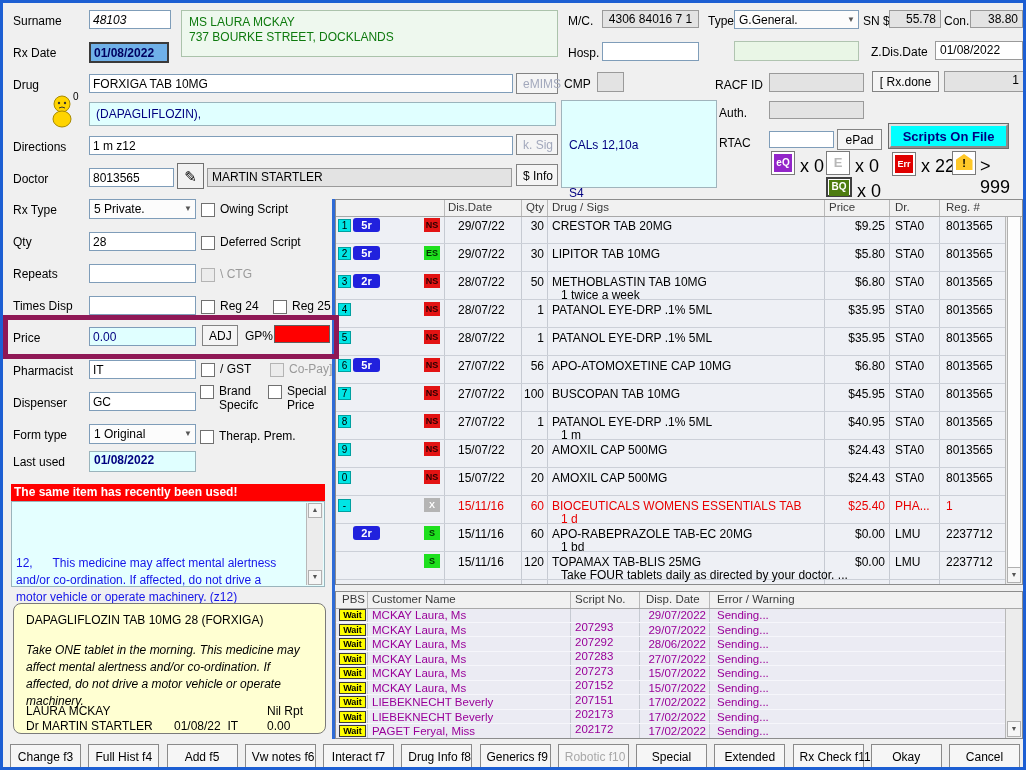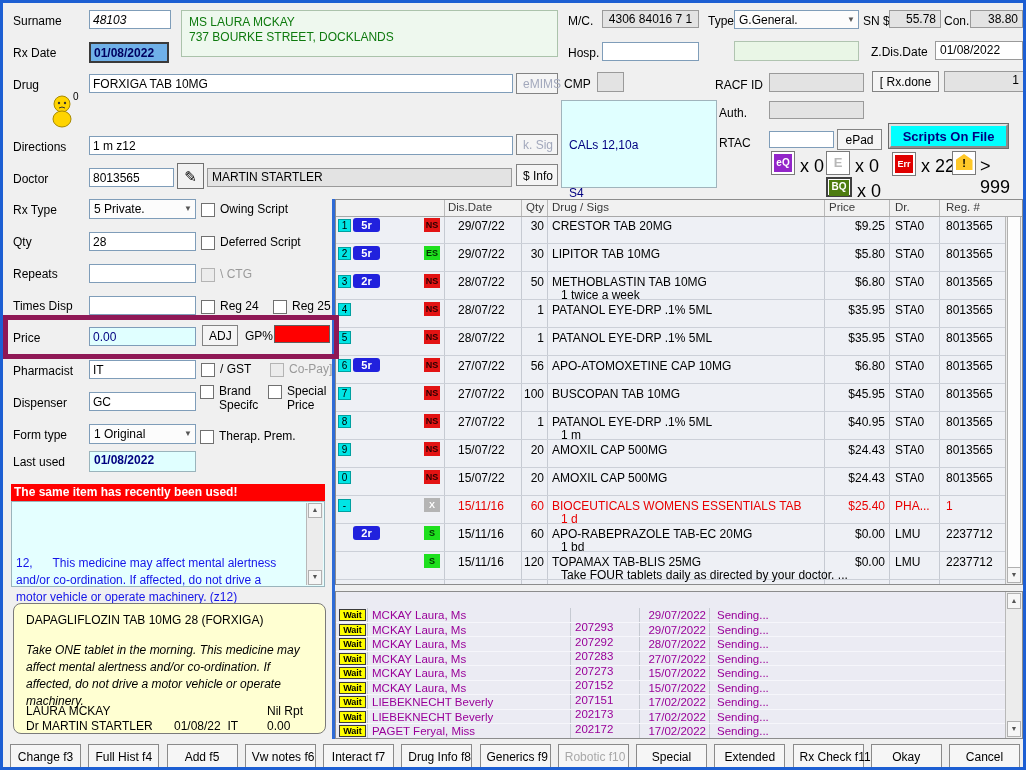--- a/index.html
+++ b/index.html
@@ -105,20 +105,21 @@
   <div class="abs" style="left:46px;top:91px;width:34px;height:36px">
     <svg width="26" height="34" viewBox="0 0 26 34">
       <circle cx="13" cy="10" r="8" fill="#ffd400" stroke="#a88a00"></circle>
       <ellipse cx="13" cy="25" rx="9" ry="8" fill="#ffd400" stroke="#a88a00"></ellipse>
       <circle cx="10" cy="9" r="1.2" fill="#333"></circle>
       <circle cx="16" cy="9" r="1.2" fill="#333"></circle>
       <path d="M10 14 q3 -2 6 0" stroke="#333" fill="none"></path>
     </svg>
     <span class="abs" style="left:24px;top:-3px;font-size:10px">0</span>
   </div>
+  <div class="genericbox">(DAPAGLIFLOZIN),</div>
 
   <span class="lbl" style="left:10px;top:137px">Directions</span>
   <input class="inp" style="left: 86px; top: 133px; width: 424px;" value="1 m z12">
   <button class="btn dis" style="left:513px;top:131px;width:42px;height:21px">k. Sig</button>
 
   <span class="lbl" style="left:10px;top:169px">Doctor</span>
   <input class="inp" style="left: 86px; top: 165px; width: 85px;" value="8013565">
   <button class="penbtn"><span>✎</span></button>
   <div class="ro" style="left:204px;top:165px;width:305px">MARTIN STARTLER</div>
   <button class="btn" style="left:513px;top:161px;width:42px;height:22px">$ Info</button>
@@ -464,20 +465,31 @@
         </div>
       </div>
     <div class="sb">
       <div class="up">▲</div>
       <div class="thumb"></div>
       <div class="dn">▼</div>
     </div>
   </div>
 
   <div class="tbl" style="left:332px;top:588px;width:688px;height:148px;background:#ebebf3">
+    <div class="thead">
+      <span class="hc" style="left:6px">PBS</span>
+      <span class="hc" style="left:36px">Customer Name</span>
+      <span class="hc" style="left:239px">Script No.</span>
+      <span class="hc" style="left:310px">Disp. Date</span>
+      <span class="hc" style="left:381px">Error / Warning</span>
+      <span class="vsep hsepd" style="left:31px"></span>
+        <span class="vsep hsepd" style="left:234px"></span>
+        <span class="vsep hsepd" style="left:303px"></span>
+        <span class="vsep hsepd" style="left:373px"></span>
+    </div>
     <div class="tbody">
       <span class="vsep" style="left:31px"></span>
         <span class="vsep" style="left:234px"></span>
         <span class="vsep" style="left:303px"></span>
         <span class="vsep" style="left:373px"></span>
 
         <div class="qrow">
           <span class="q-pbs">Wait</span>
           <span class="q-name">MCKAY Laura, Ms</span>
           <span class="q-script">207293</span>
@@ -490,21 +502,21 @@
           <span class="q-name">MCKAY Laura, Ms</span>
           <span class="q-script">207292</span>
           <span class="q-date">29/07/2022</span>
           <span class="q-err">Sending...</span>
         </div>
 
         <div class="qrow">
           <span class="q-pbs">Wait</span>
           <span class="q-name">MCKAY Laura, Ms</span>
           <span class="q-script">207283</span>
-          <span class="q-date">28/07/2022</span>
+          <span class="q-date">28/06/2022</span>
           <span class="q-err">Sending...</span>
         </div>
 
         <div class="qrow">
           <span class="q-pbs">Wait</span>
           <span class="q-name">MCKAY Laura, Ms</span>
           <span class="q-script">207273</span>
           <span class="q-date">27/07/2022</span>
           <span class="q-err">Sending...</span>
         </div>

